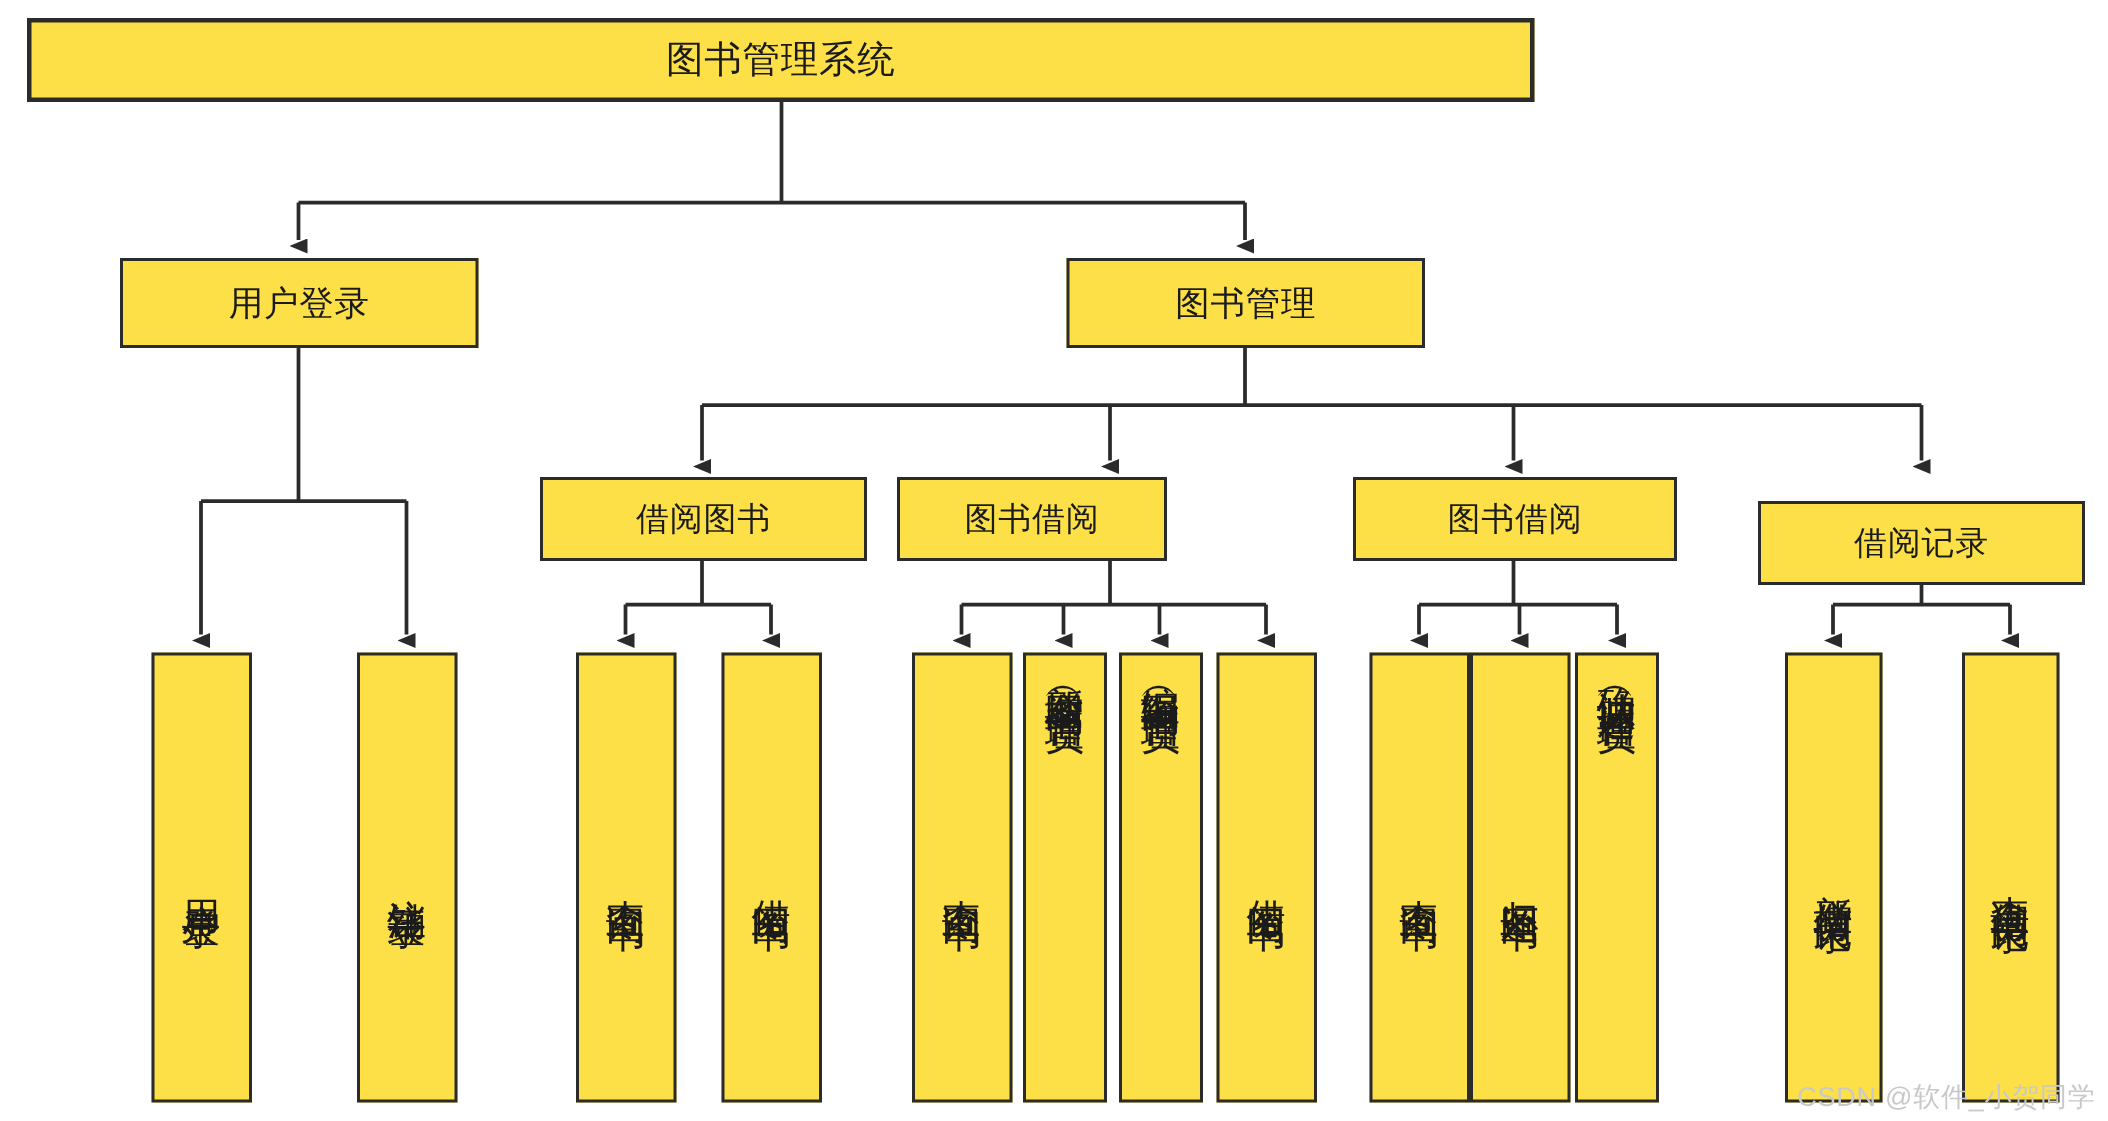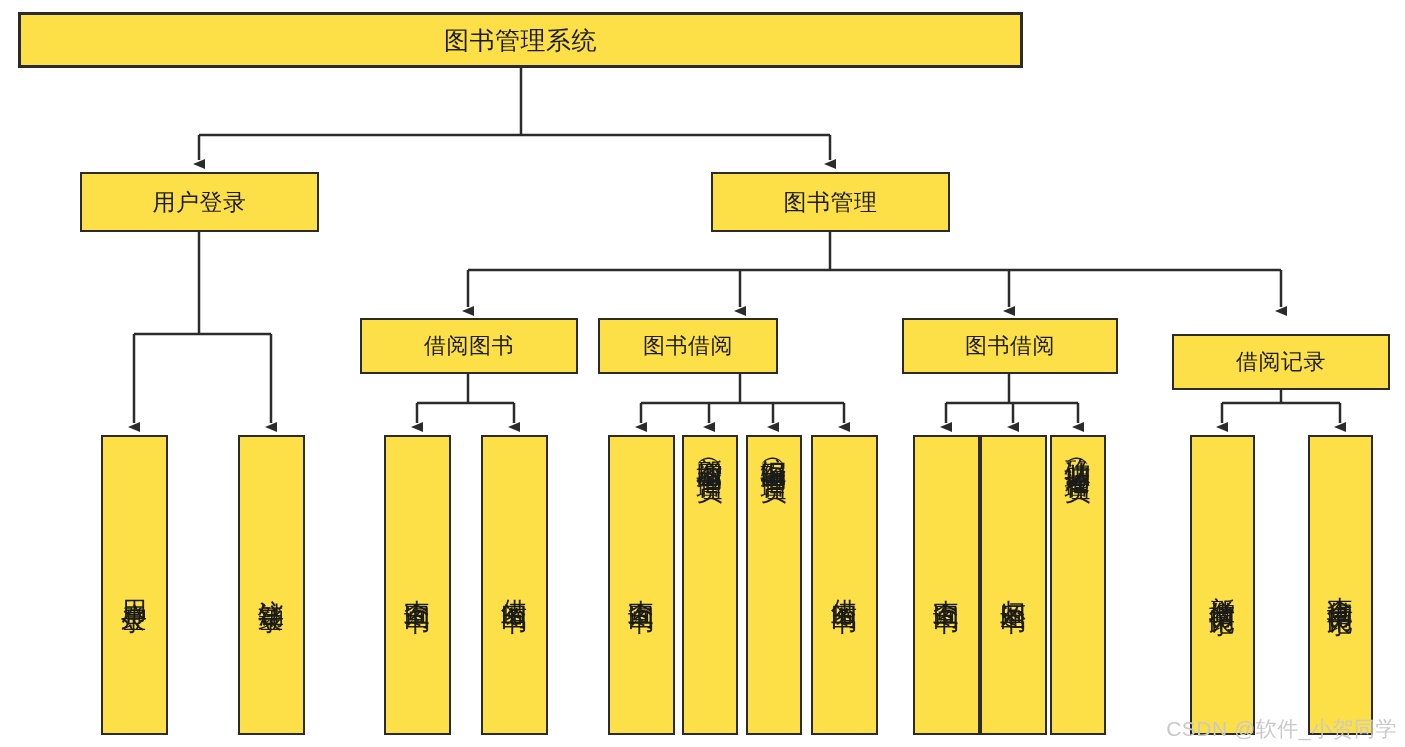--- a/index.html
+++ b/index.html
@@ -66,21 +66,21 @@
     transform: none;
   }
   .node.leaf.center-text {
     align-items: center;
   }
 
   .watermark {
     position: absolute;
     right: 8px;
     bottom: 4px;
-    font-size: 21px;
+    font-size: 18px;
     color: #c9c9c9;
     white-space: nowrap;
     letter-spacing: 0.5px;
   }
 </style>
 </head>
 <body>
 
 <div id="canvas">
 

